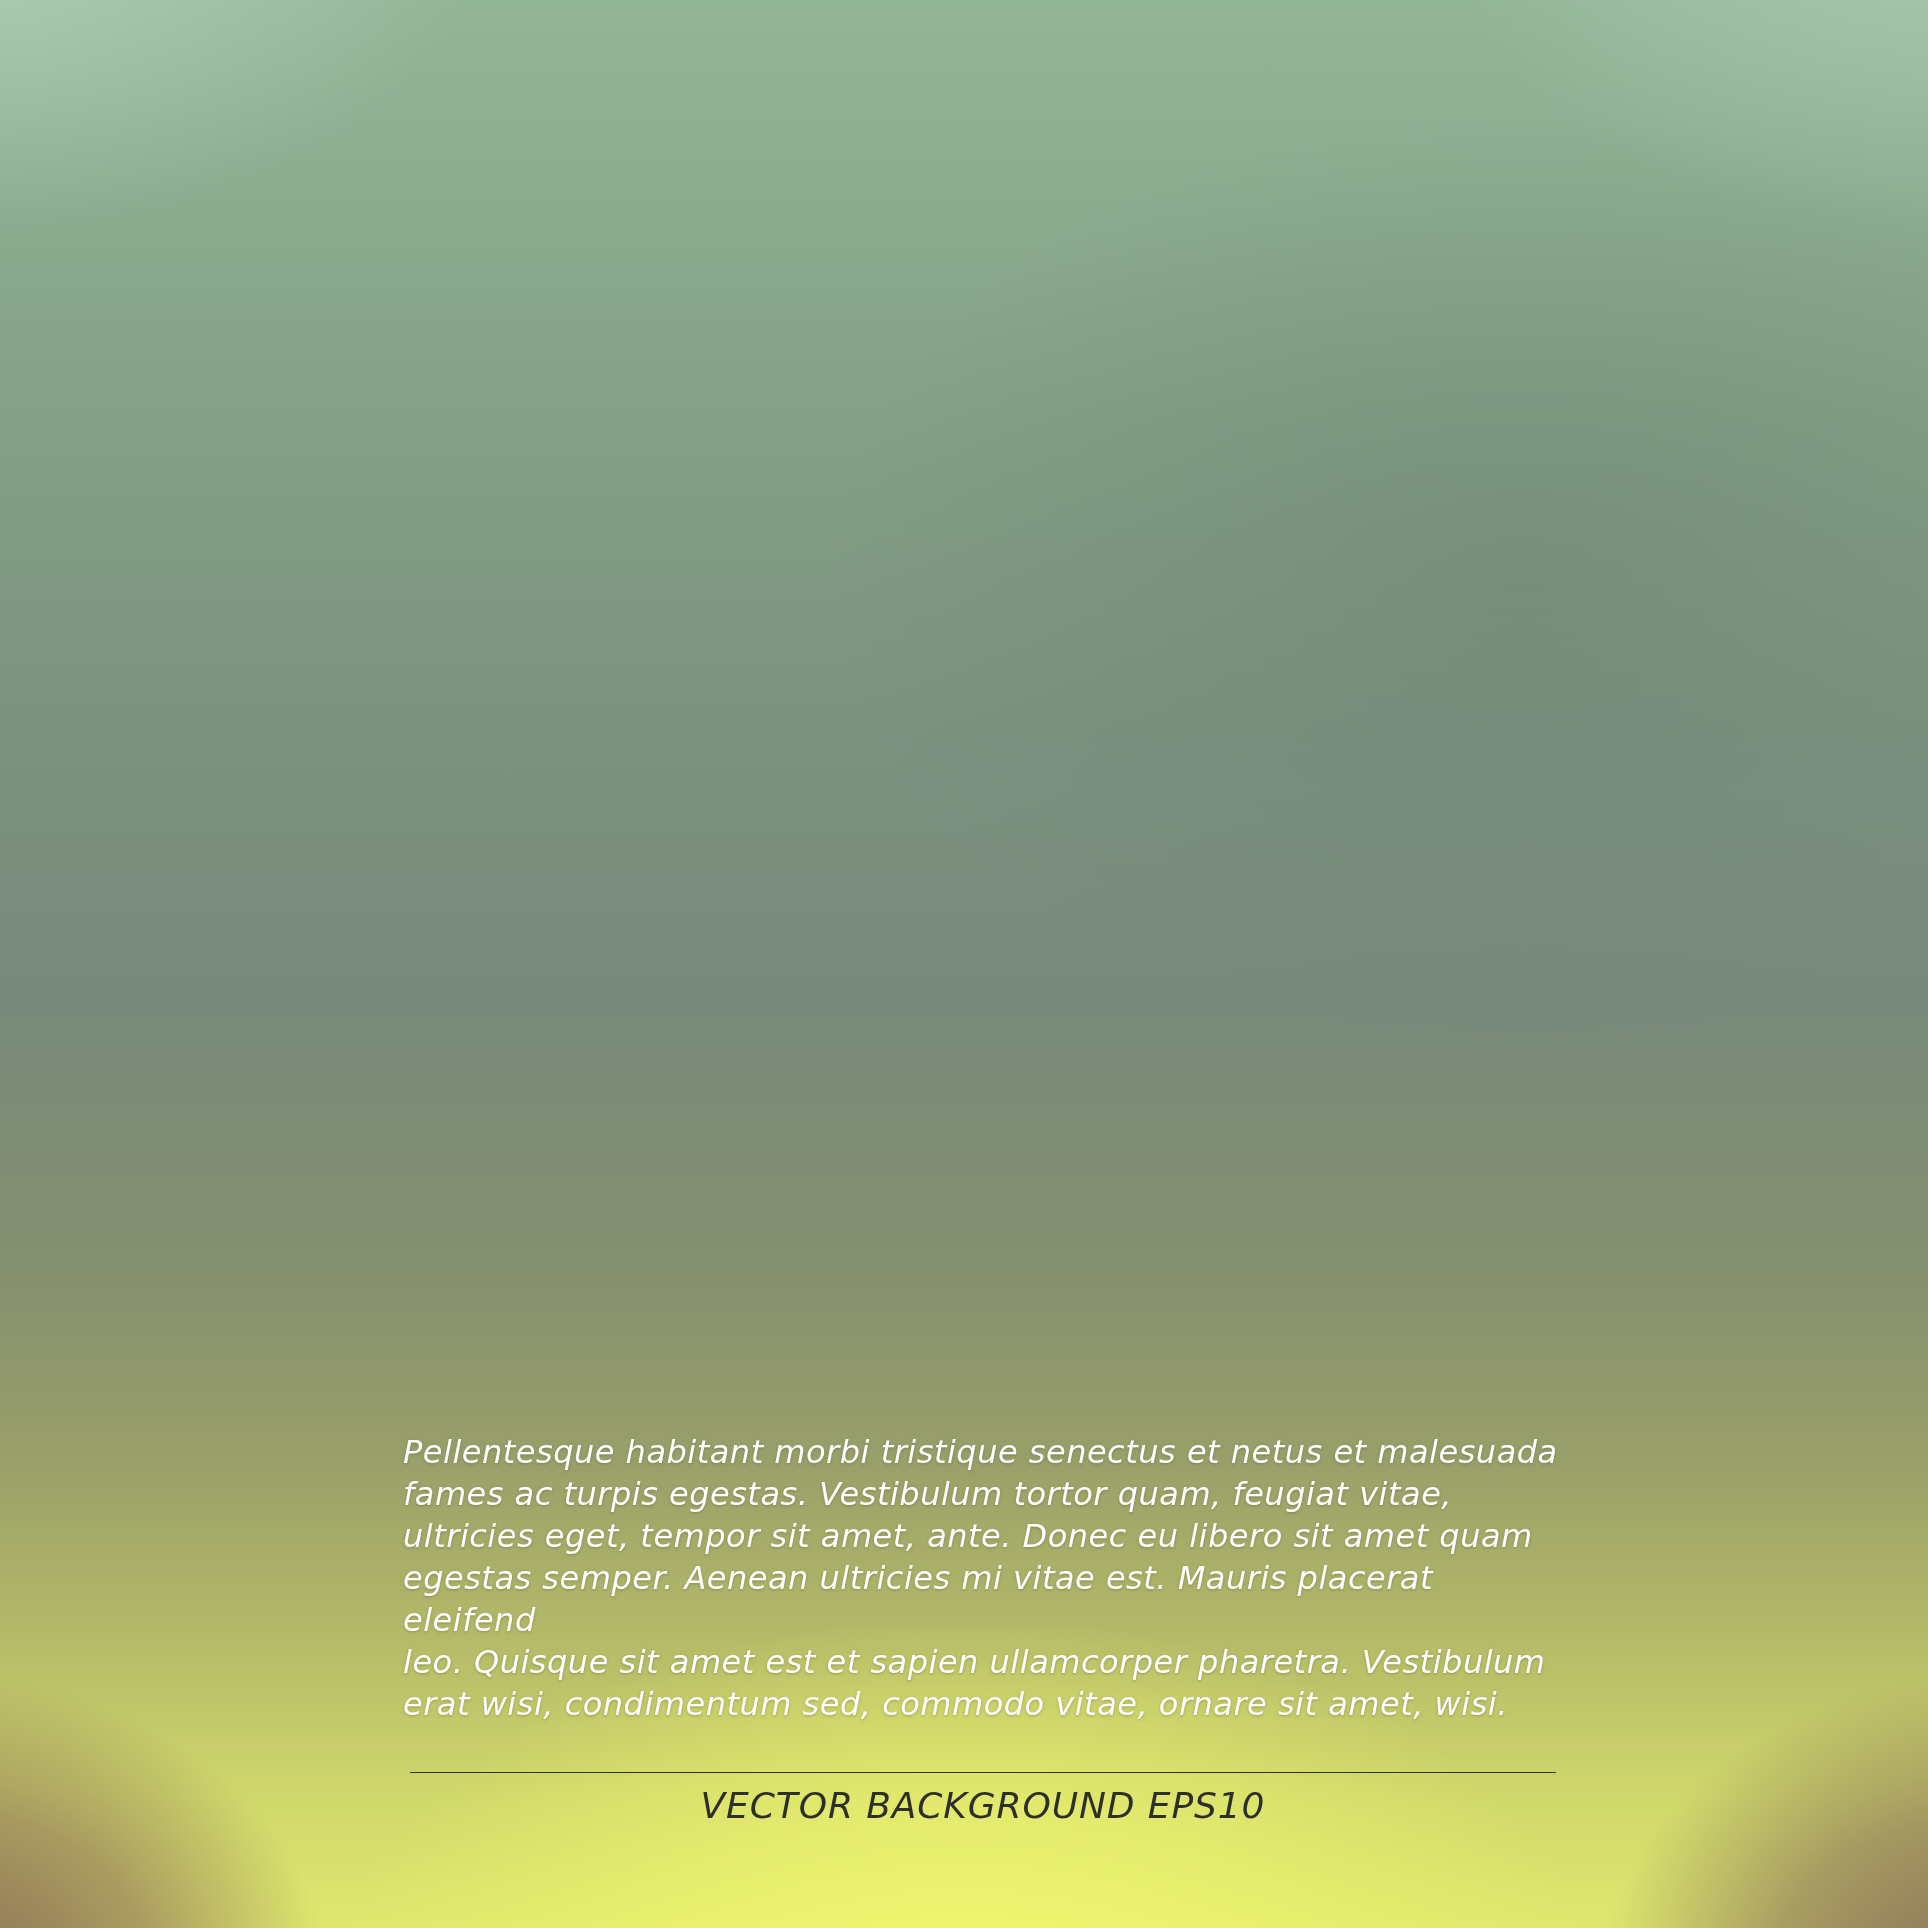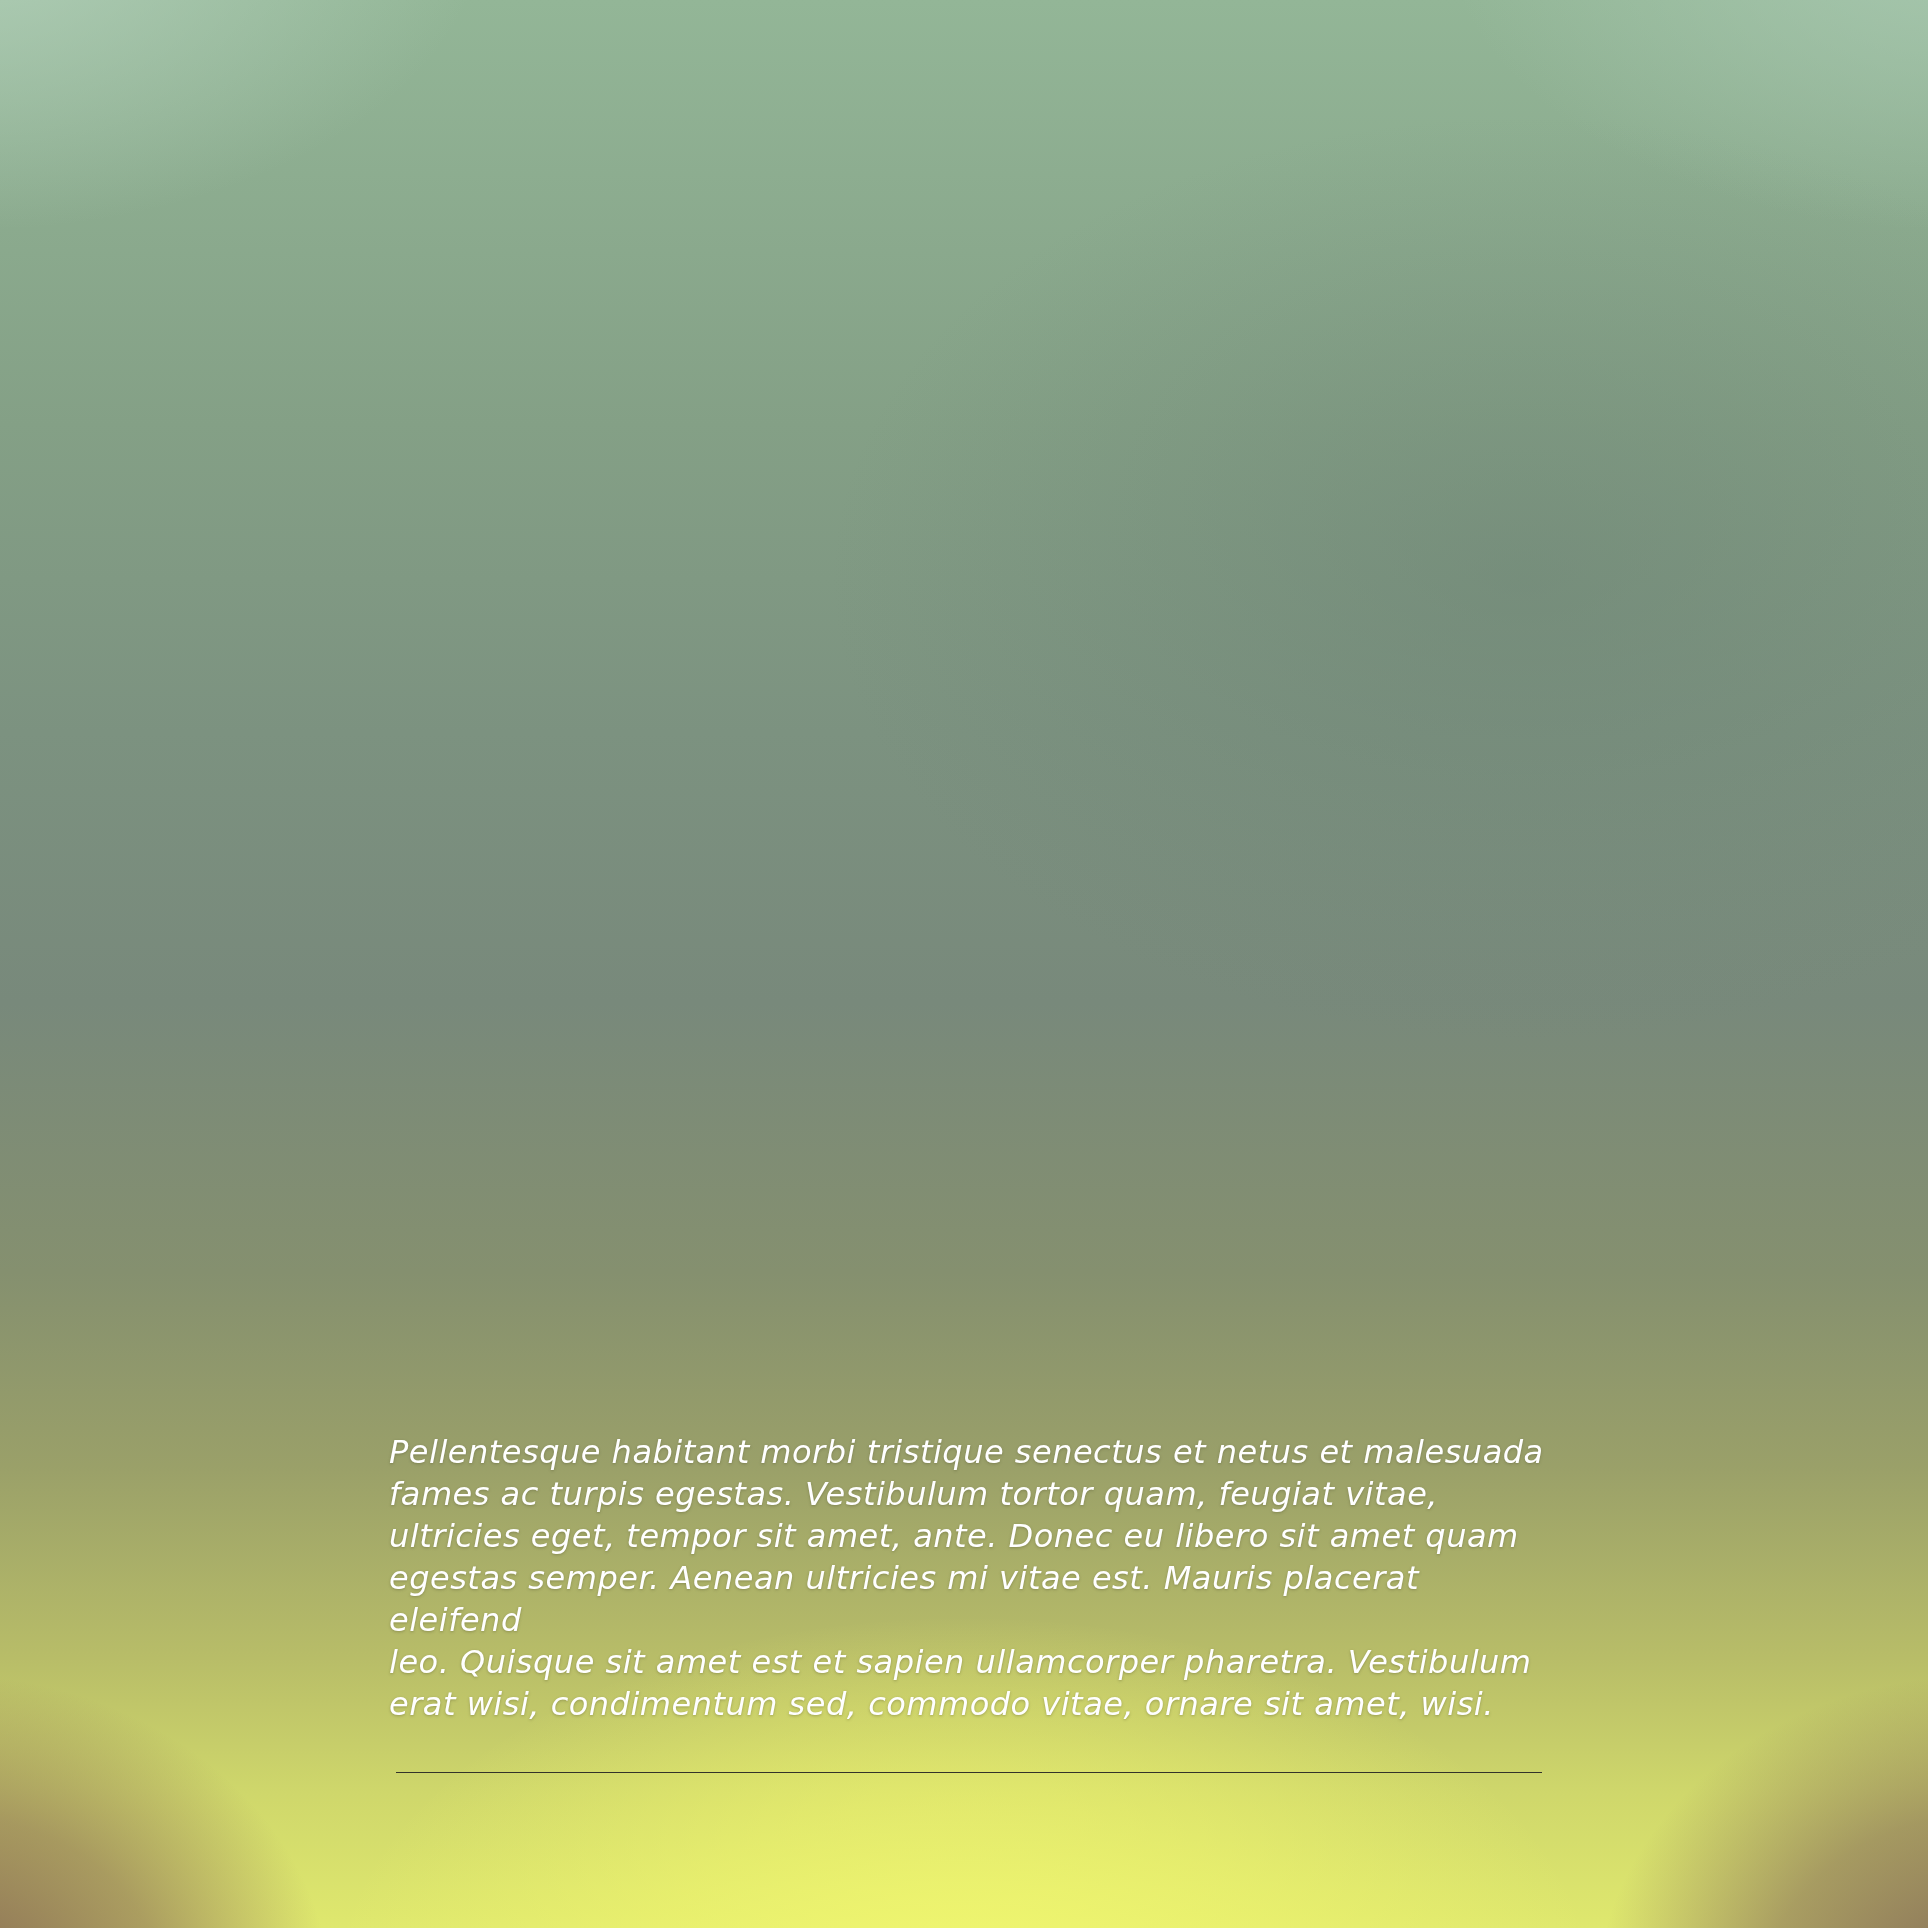--- a/index.html
+++ b/index.html
@@ -32,21 +32,21 @@
         #85906f 66%,
         #9aa069 76%,
         #b8bd68 86%,
         #cfd76b 93%,
         #dfe86e 100%);
     background-repeat: no-repeat;
   }
 
   .content-block {
     position: absolute;
-    left: 389px;
+    left: 403px;
     top: 1431px;
     width: 1160px;
   }
 
   .placeholder-paragraph {
     margin: 0;
     color: #ffffff;
     font-style: italic;
     font-size: 32px;
     line-height: 42px;
@@ -81,15 +81,16 @@
 
 <div class="canvas">
   <div class="content-block">
     <p class="placeholder-paragraph">Pellentesque habitant morbi tristique senectus et netus et malesuada
 fames ac turpis egestas. Vestibulum tortor quam, feugiat vitae,
 ultricies eget, tempor sit amet, ante. Donec eu libero sit amet quam
 egestas semper. Aenean ultricies mi vitae est. Mauris placerat eleifend
 leo. Quisque sit amet est et sapien ullamcorper pharetra. Vestibulum
 erat wisi, condimentum sed, commodo vitae, ornare sit amet, wisi.</p>
     <hr class="separator-line">
+    <div class="caption-title">VECTOR BACKGROUND EPS10</div>
   </div>
 </div>
 
 
 </body></html>

